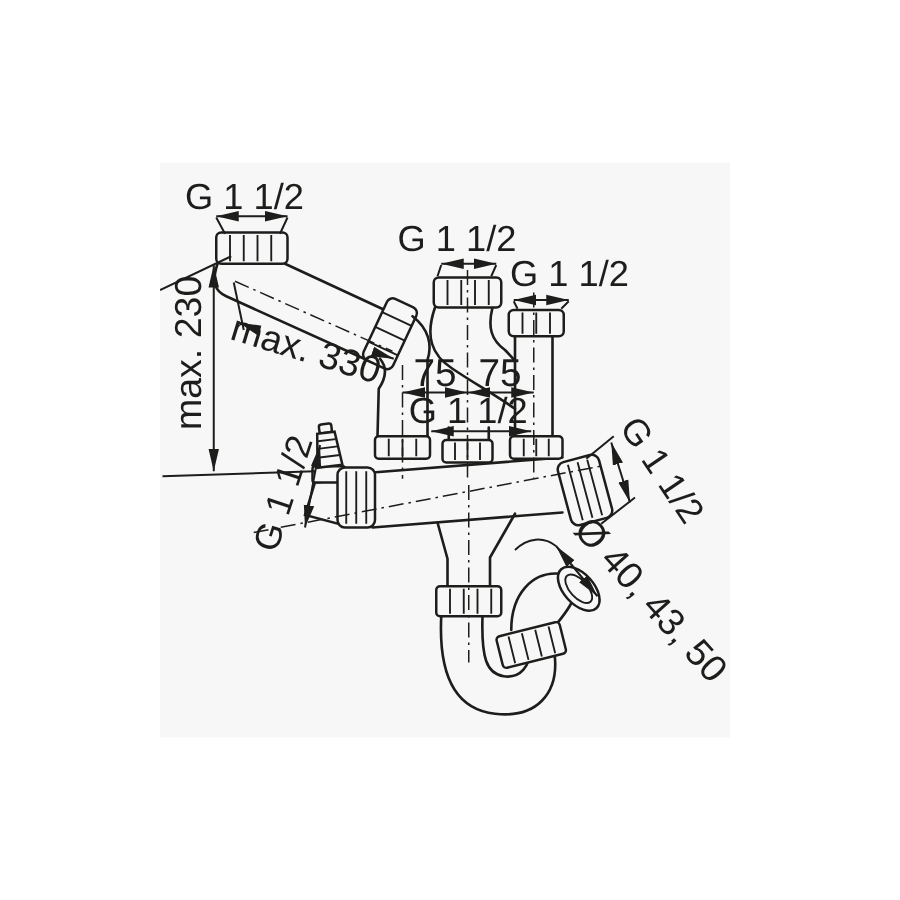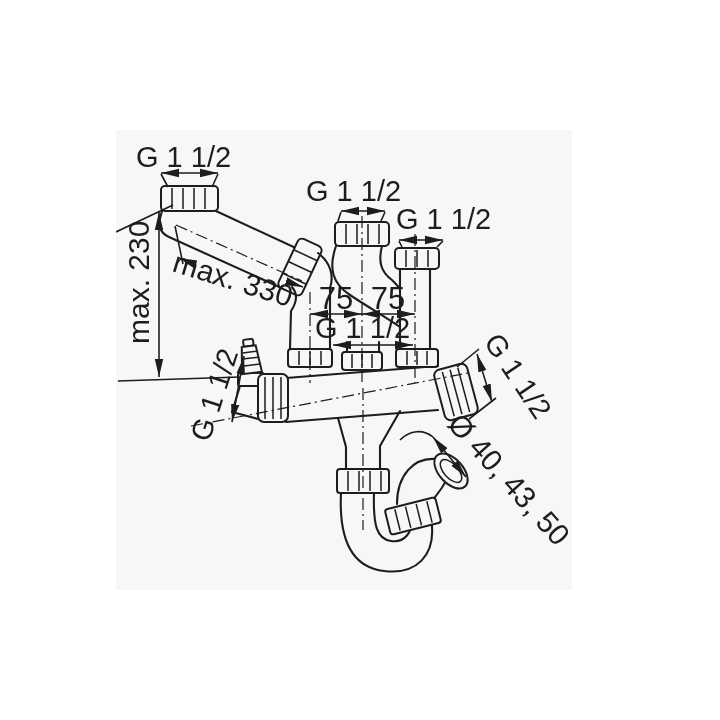--- a/index.html
+++ b/index.html
@@ -1,18 +1,18 @@
 <!DOCTYPE html>
 <html style="--page-bg: #ffffff; --canvas-bg: #f7f7f7; --line: #1d1d1b;"><head>
 <meta charset="utf-8">
 <style>
   html,body{margin:0;padding:0;}
   body{width:720px;height:720px;background:var(--page-bg,#ffffff);overflow:hidden;}
   .stage{position:relative;width:720px;height:720px;font-family:"Liberation Sans",sans-serif;}
-  .canvas{position:absolute;left:116px;top:130px;width:456px;height:460px;background:var(--canvas-bg,#f7f7f7);}
+  .canvas{position:absolute;left:128px;top:130px;width:456px;height:460px;background:var(--canvas-bg,#f7f7f7);}
   svg{display:block;}
   svg text{fill:var(--line,#1d1d1b);}
   .lbl{font-size:29px;}
   .lbl75{font-size:31px;}
   .lblmax{font-size:30px;}
   .pipe{fill:none;stroke:var(--line,#1d1d1b);stroke-width:2.1;stroke-linecap:round;stroke-linejoin:round;}
   .nut{fill:var(--canvas-bg,#f7f7f7);stroke:var(--line,#1d1d1b);stroke-width:2;}
   .rib{fill:none;stroke:var(--line,#1d1d1b);stroke-width:1.5;}
   .cl{fill:none;stroke:var(--line,#1d1d1b);stroke-width:1.2;stroke-dasharray:12 4 2 4;}
   .dim{fill:none;stroke:var(--line,#1d1d1b);stroke-width:1.6;}

